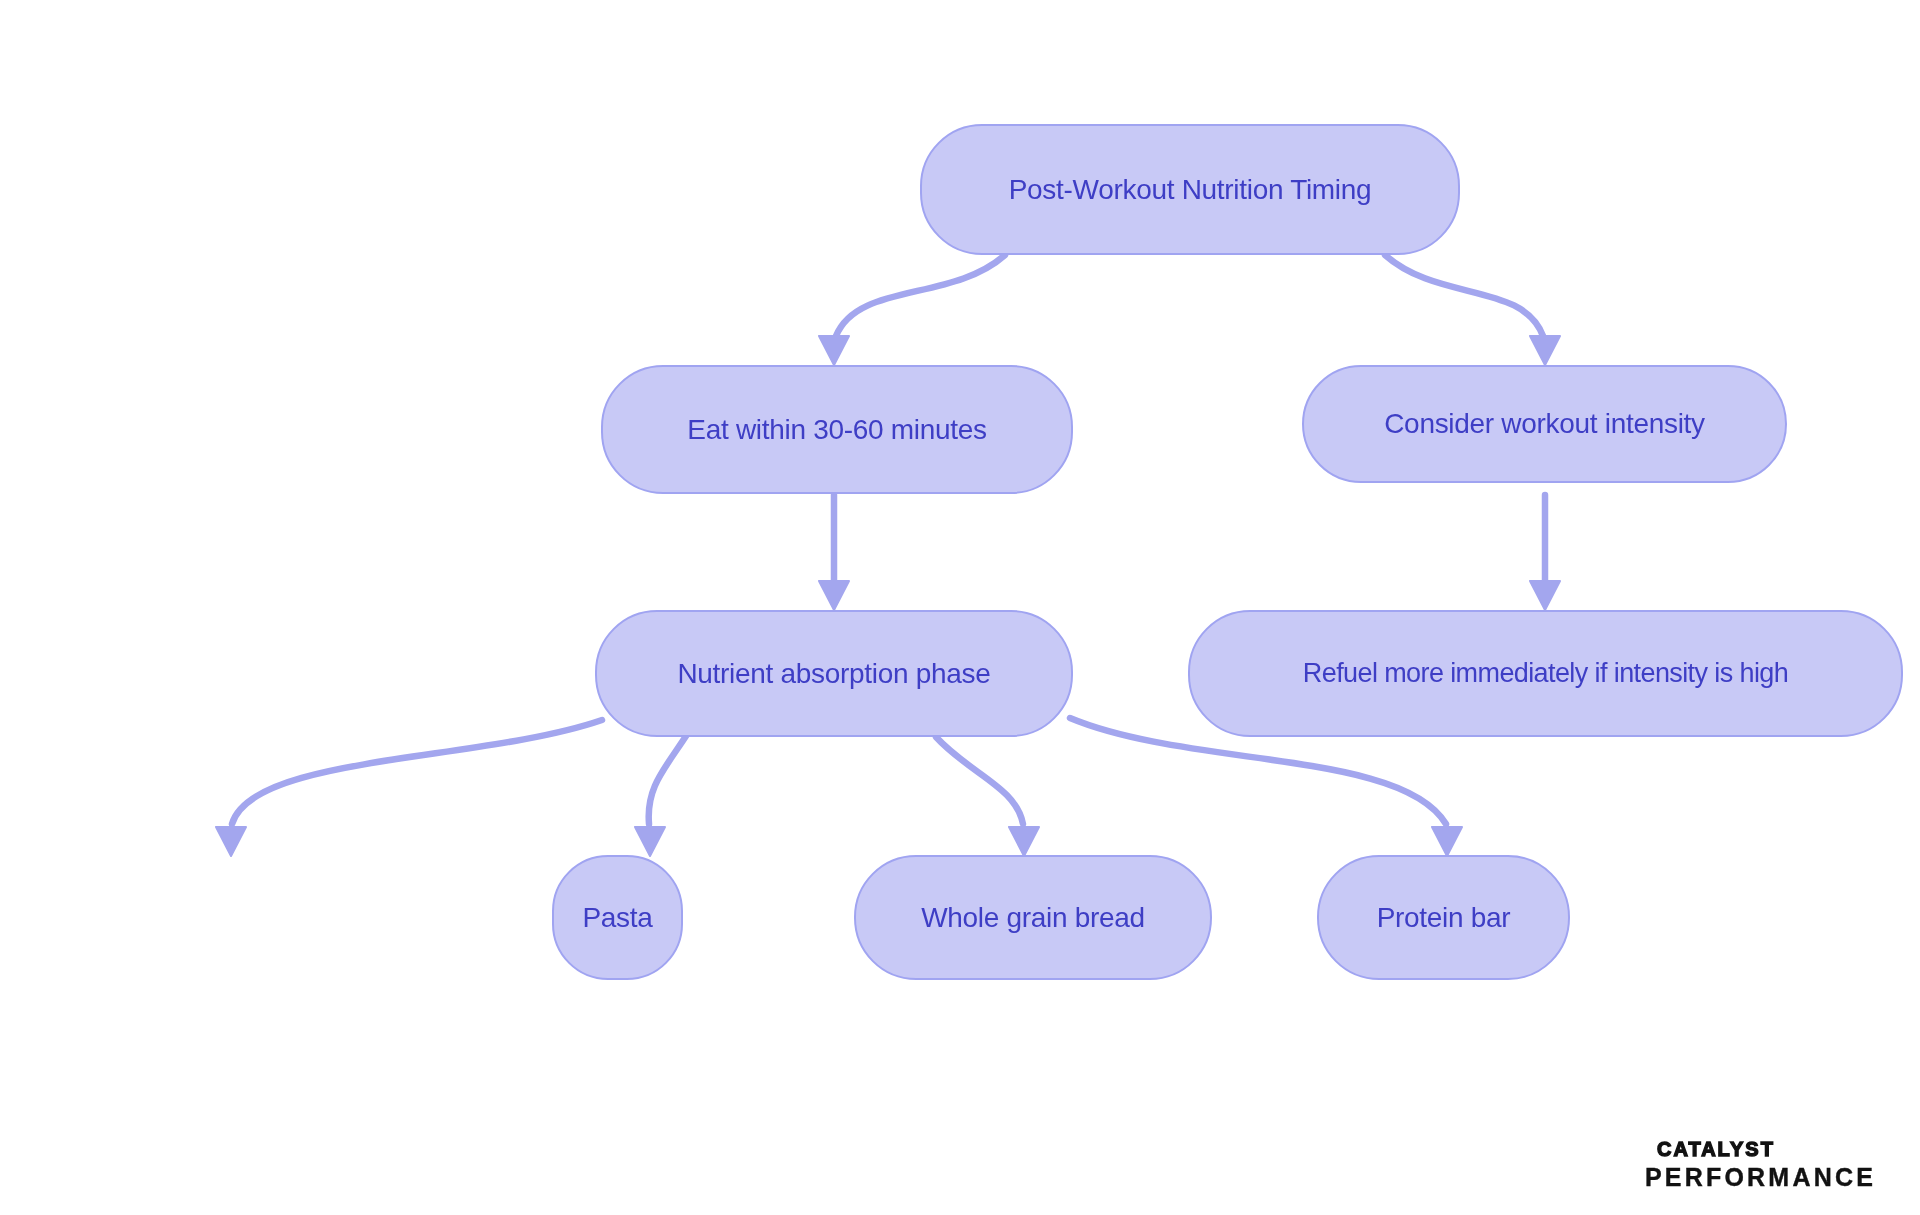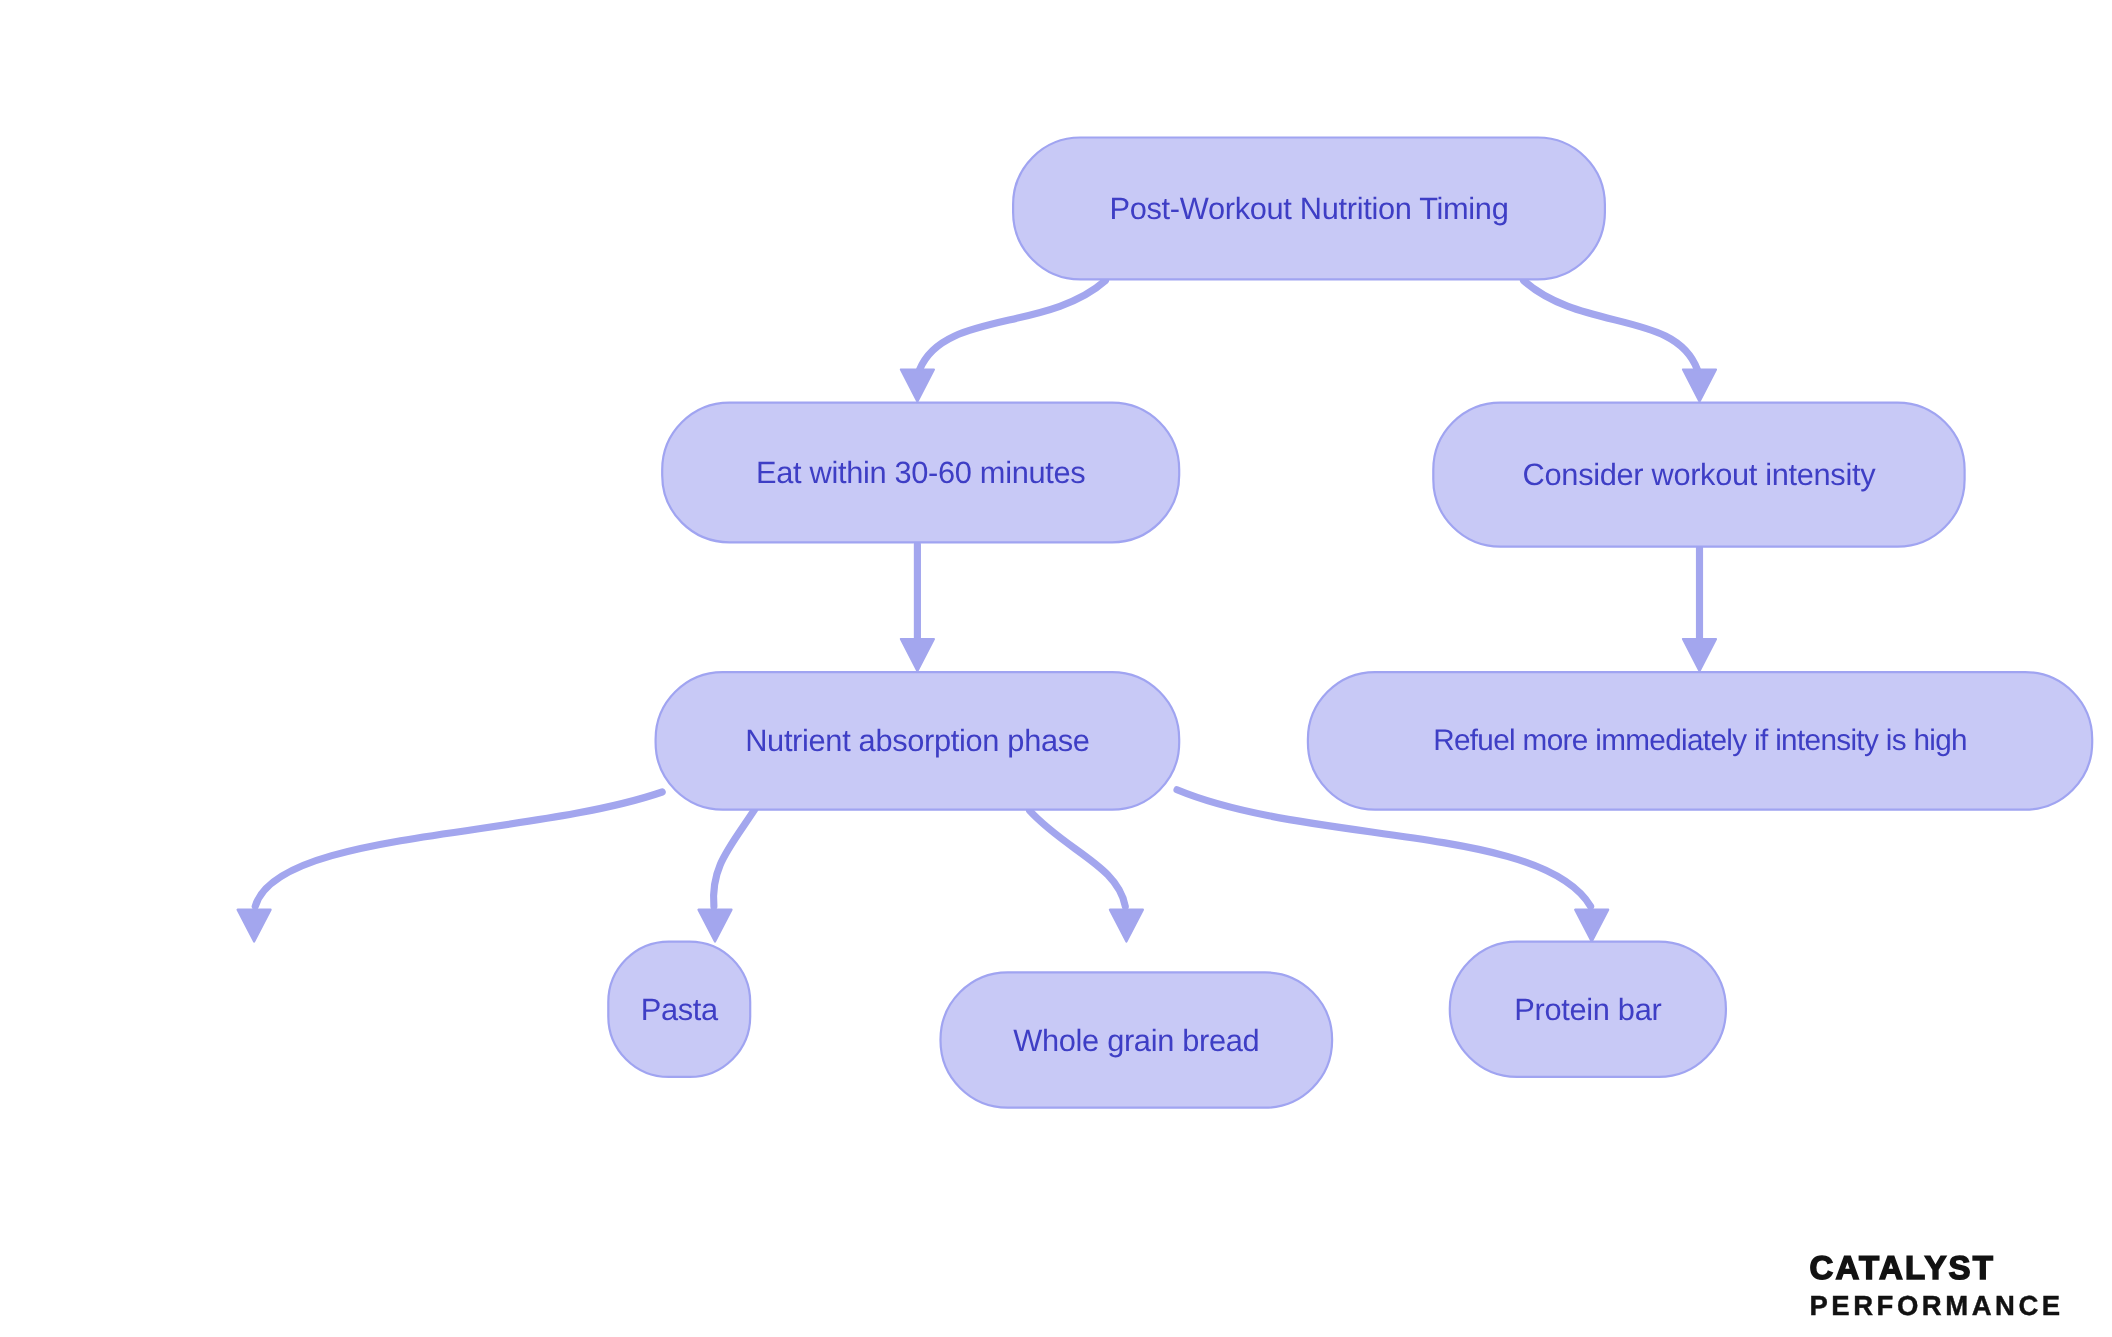--- a/index.html
+++ b/index.html
@@ -36,36 +36,37 @@
     display:flex;align-items:center;justify-content:center;
     text-align:center;
     color:var(--node-text,#3e3ec5);
     font-size:28px;
     letter-spacing:-0.3px;
     padding:0 18px;
     white-space:nowrap;
   }
   .n-root     {left:920px;  top:112px; width:540px; height:131px;}
   .n-eat      {left:601px;  top:353px; width:472px; height:129px;}
-  .n-consider {left:1302px; top:353px; width:485px; height:133px;}
+  .n-consider {left:1302px; top:353px; width:485px; height:118px;}
   .n-nutrient {left:595px;  top:598px; width:478px; height:127px;}
   .n-refuel   {left:1188px; top:598px; width:715px; height:127px; font-size:27px; letter-spacing:-0.6px;}
   .n-greek    {left:20px;   top:843px; width:420px; height:125px;}
   .n-pasta    {left:552px;  top:843px; width:131px; height:125px; border-radius:56px;}
-  .n-bread    {left:854px;  top:843px; width:358px; height:125px;margin-top:28px;}
+  .n-bread    {left:854px;  top:843px; width:358px; height:125px;}
   .n-protein  {left:1317px; top:843px; width:253px; height:125px;}
   .logo{
     position:absolute;left:1645px;top:1127px;
     color:var(--logo,#121212);
     line-height:1;
   }
   .logo-line1{
-    font-size:30px;
+    font-size:20px;
     font-weight:bold;
     letter-spacing:2px;
+    margin-left:12px;
     -webkit-text-stroke:1.4px var(--logo,#121212);
   }
   .logo-line2{
     margin-top:6px;
     font-size:25px;
     font-weight:bold;
     letter-spacing:3.2px;
     -webkit-text-stroke:0.4px var(--logo,#121212);
   }
 </style>

